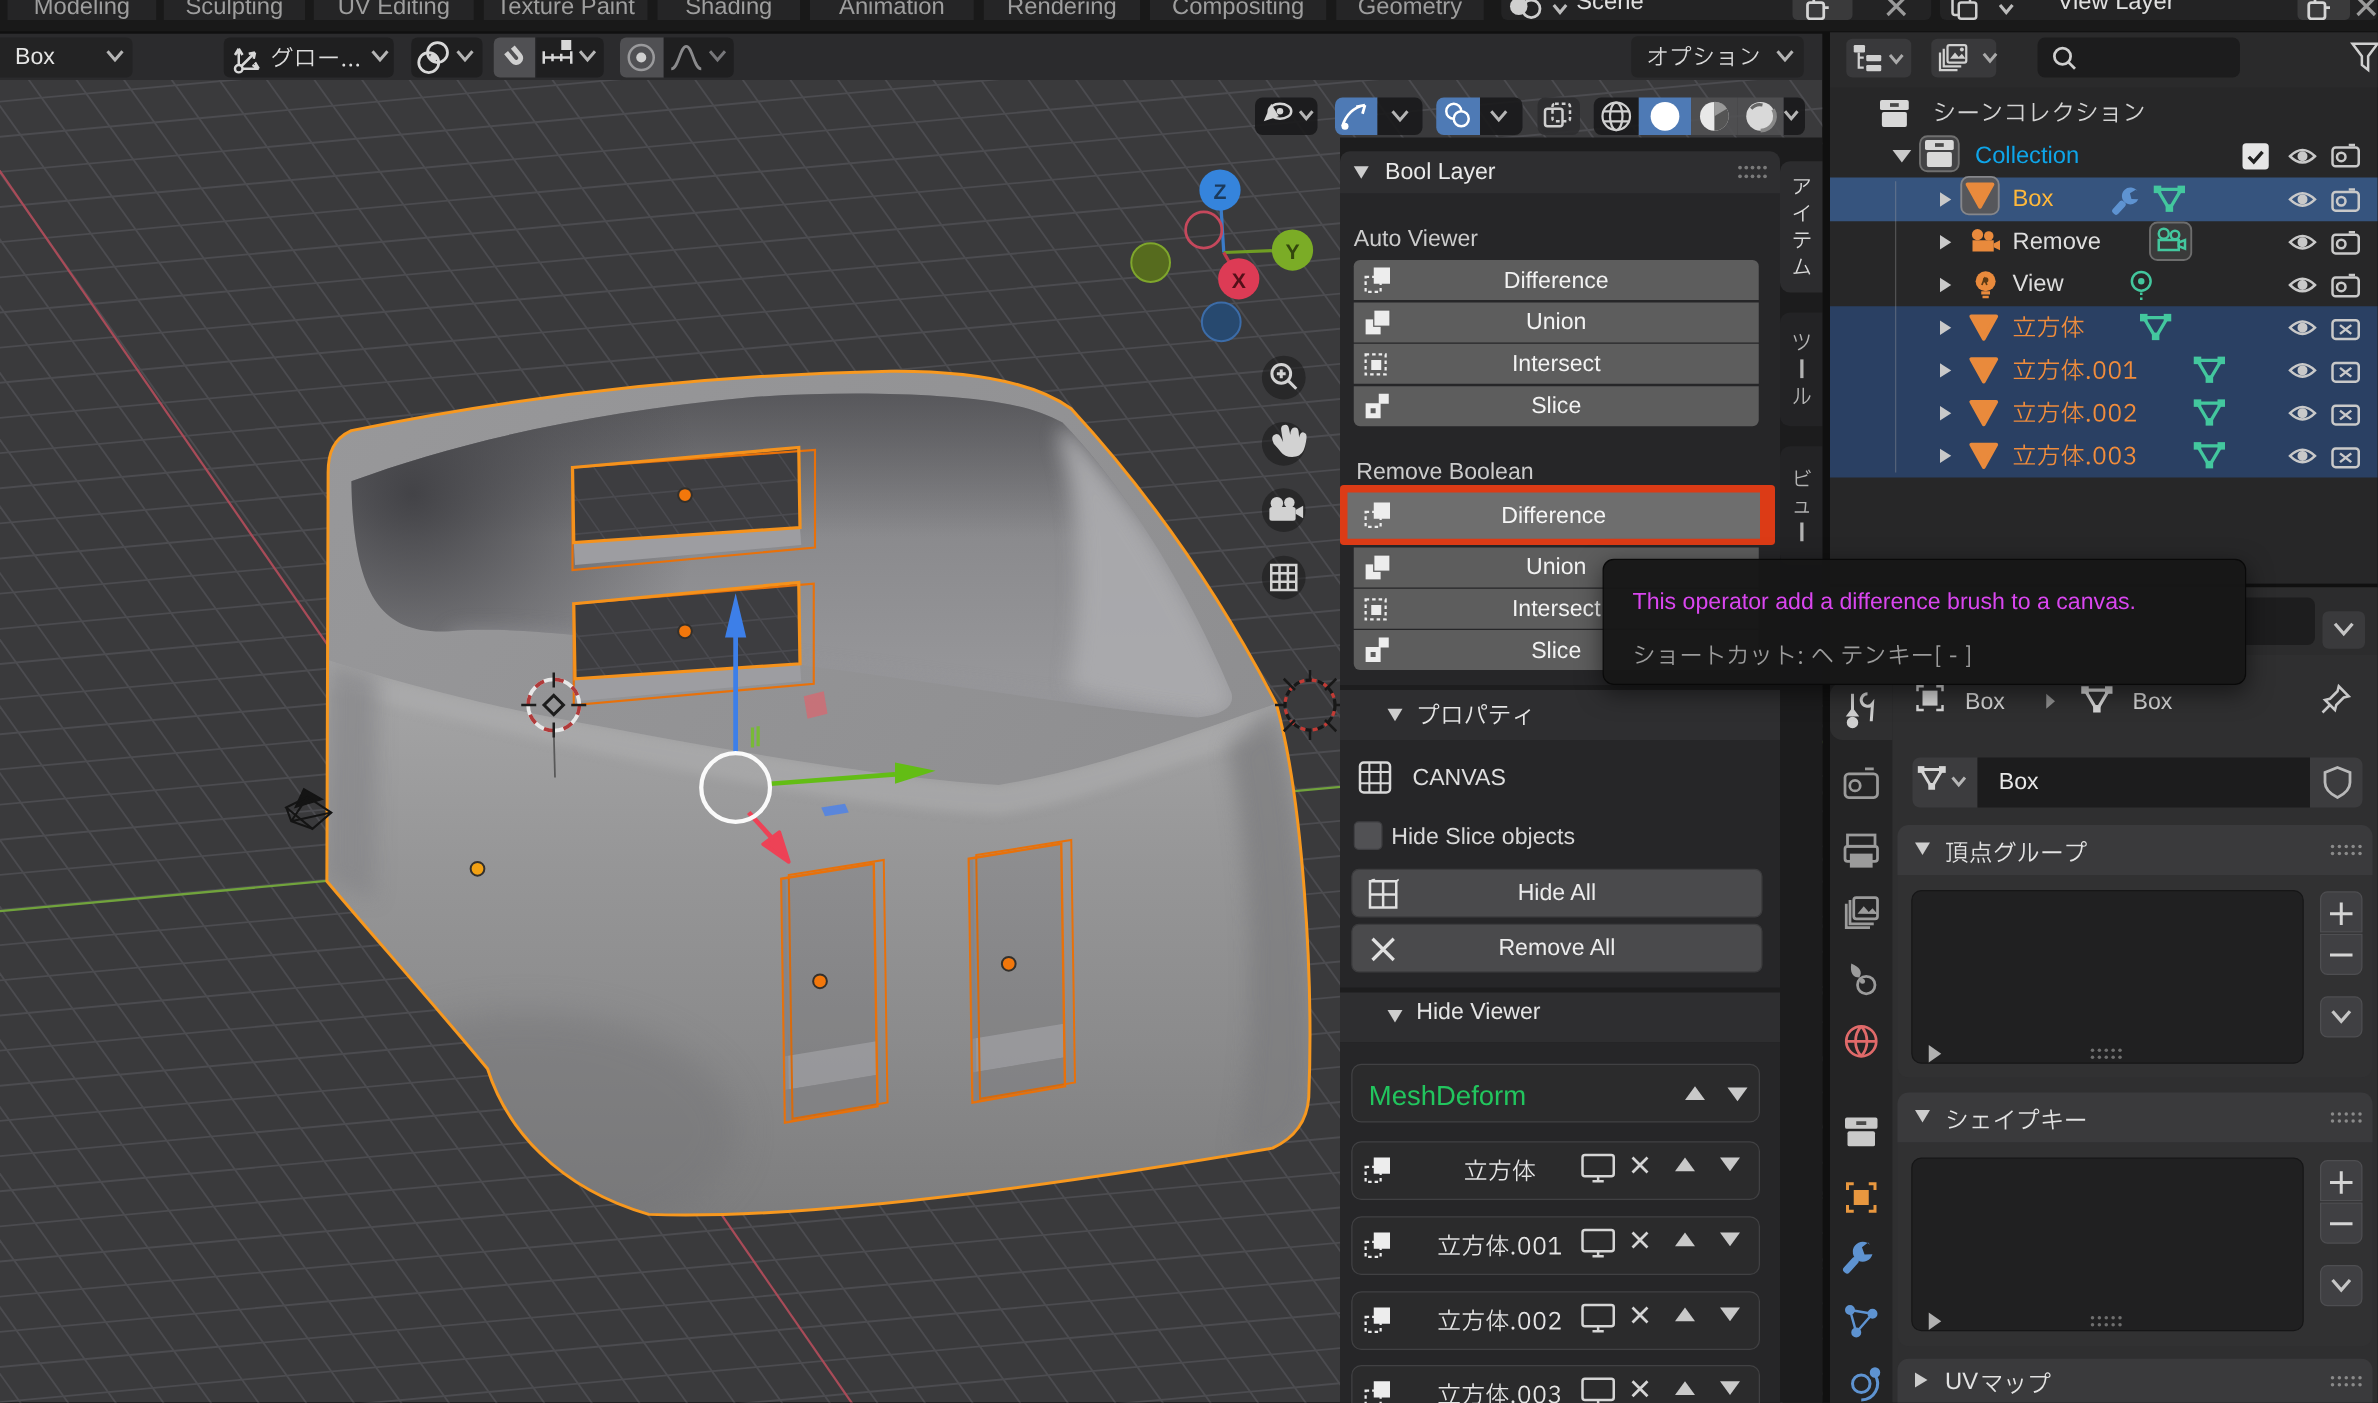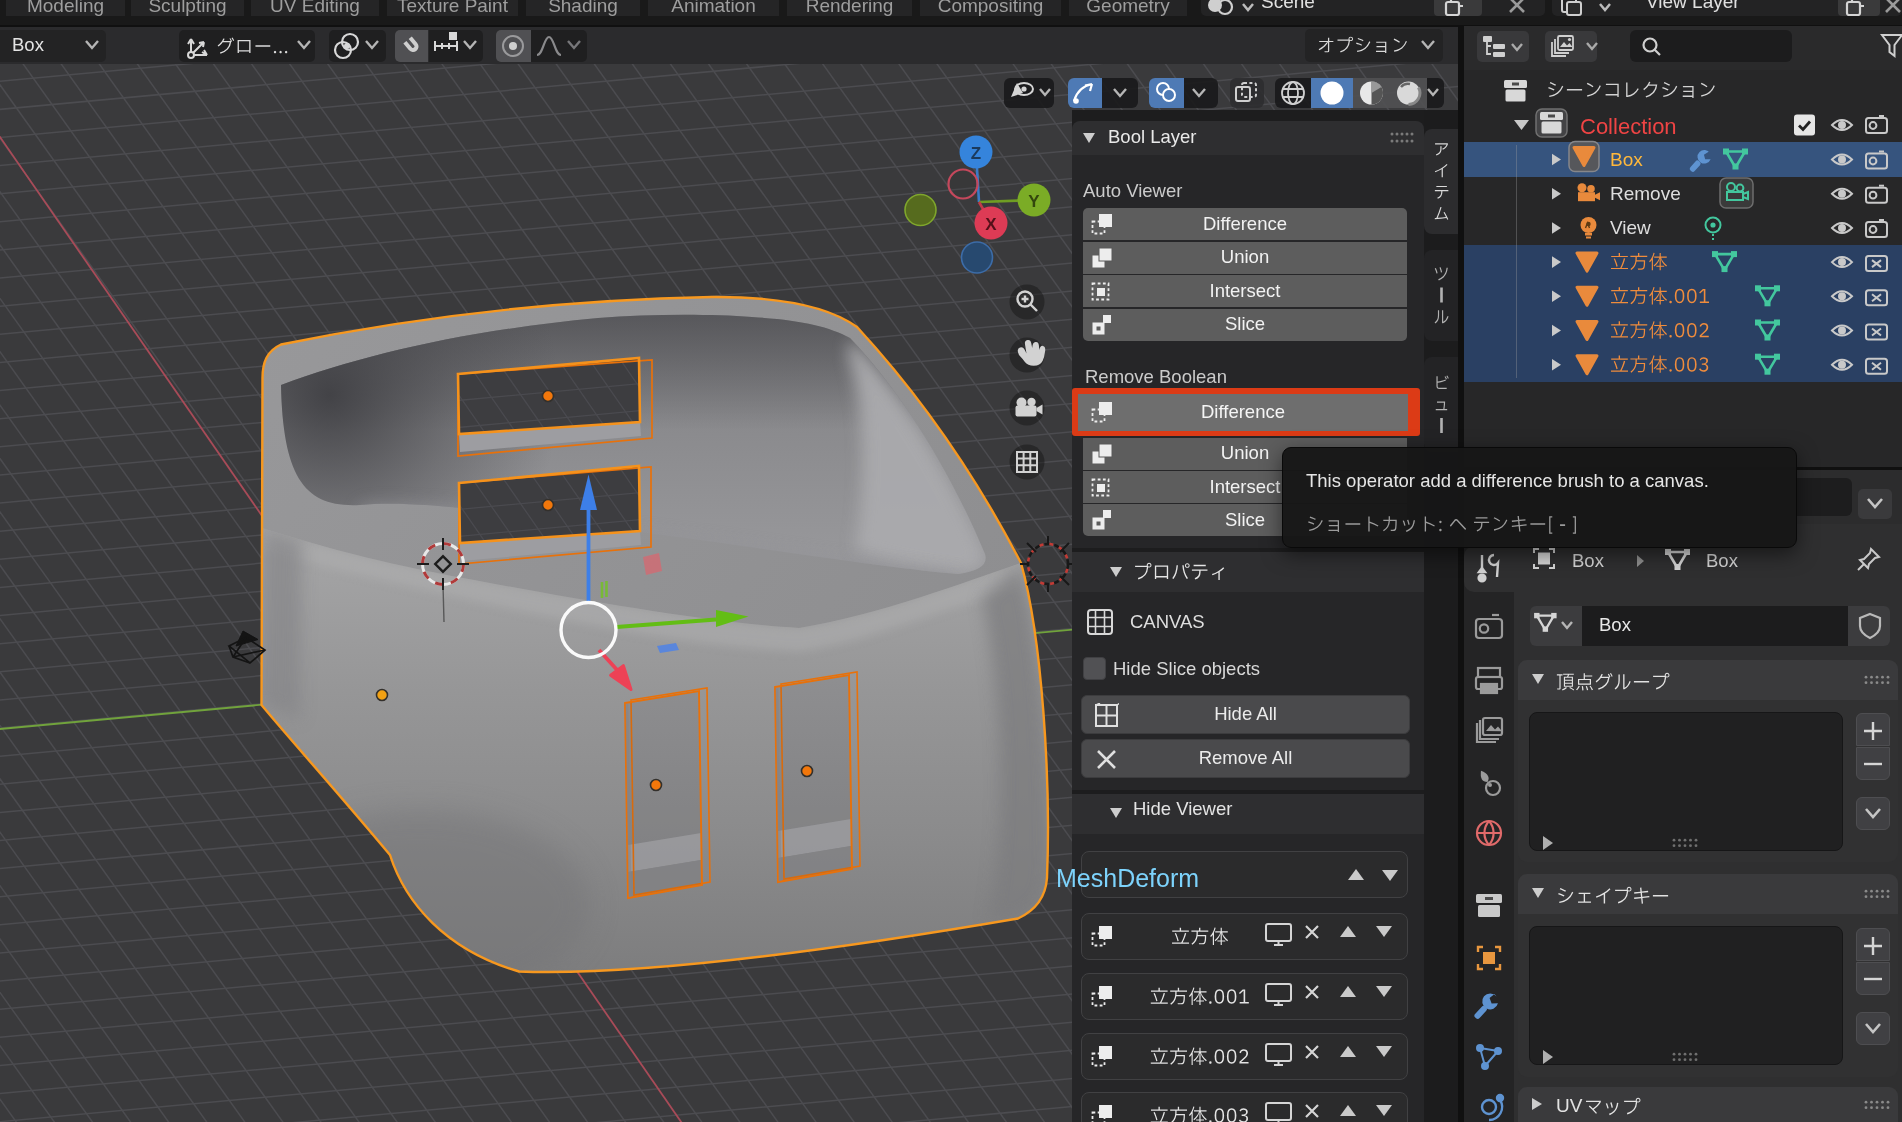--- a/index.html
+++ b/index.html
@@ -677,21 +677,21 @@
   </svg>
 <div class="txt" style="left:1081px;top:703px;width:329px;text-align:center;font-size:18.5px;color:#ebebeb;">Hide All</div>
 <div class="abs" style="left:1081px;top:739px;width:329px;height:39px;background:#4a4a4c;border-radius:6px;border:1px solid #3c3c3e;"></div>
 <svg class="abs" style="left:1094px;top:747px" width="25" height="25" viewBox="0 0 25 25">
     <path d="M4,4 L21,21 M21,4 L4,21" stroke="#e0e0e0" stroke-width="2.6"></path>
   </svg>
 <div class="txt" style="left:1081px;top:747px;width:329px;text-align:center;font-size:18.5px;color:#ebebeb;">Remove All</div>
 <div class="abs" style="left:1110px;top:808px;width:0;height:0;border-left:6.5px solid transparent;border-right:6.5px solid transparent;border-top:10.14px solid #cdcdcd;"></div>
 <div class="txt" style="left:1133px;top:798px;font-size:18.5px;color:#e4e4e4;">Hide Viewer</div>
 <div class="abs" style="left:1081px;top:851px;width:327px;height:47px;background:#2b2b2c;border:1px solid #414143;border-radius:8px;"></div>
-<div class="txt" style="left:1056px;top:864px;font-size:25px;color:#7dd3fc;">MeshDeform</div>
+<div class="txt" style="left:1095px;top:864px;font-size:22px;color:#22c55e;">MeshDeform</div>
 <svg class="abs" style="left:1330px;top:866px" width="78" height="18" viewBox="0 0 78 18">
     <path d="M18,14 l8,-11 8,11 Z" fill="#c9c9c9"></path>
     <path d="M52,4 l8,11 8,-11 Z" fill="#c9c9c9"></path>
   </svg>
 <div class="abs" style="left:1081px;top:913px;width:327px;height:47px;background:#2b2b2c;border:1px solid #414143;border-radius:8px;"></div>
 <svg class="abs" style="left:1090px;top:924px" width="24" height="24" viewBox="0 0 24 24">
     <rect x="2.5" y="9.5" width="12" height="12" fill="none" stroke="#ededed" stroke-width="1.8" stroke-dasharray="2.8 2.4"></rect>
     <rect x="9" y="2" width="13" height="13" fill="#ededed"></rect>
   </svg>
 <svg class="abs" style="left:0;top:913px" width="1460" height="48">
@@ -797,21 +797,21 @@
 <svg class="abs" style="left:1640px;top:35px" width="24" height="24" viewBox="0 0 24 24">
     <circle cx="10" cy="10" r="6.5" fill="none" stroke="#cfcfcf" stroke-width="2.2"></circle>
     <line x1="14.5" y1="14.5" x2="20" y2="20" stroke="#cfcfcf" stroke-width="2.2"></line>
   </svg>
 <svg class="abs" style="left:1880px;top:33px" width="24" height="27" viewBox="0 0 24 27">
     <path d="M2,2 H22 L14.5,12 V23 L9.5,19 V12 Z" fill="none" stroke="#d0d0d0" stroke-width="2"></path>
   </svg>
 <div class="abs" style="left:1464px;top:142.4px;width:438px;height:34.2px;background:#36547e;"></div>
 <div class="abs" style="left:1464px;top:245px;width:438px;height:136.8px;background:#2a4063;"></div>
 <div class="abs" style="left:1516px;top:145px;width:1px;height:233px;background:rgba(160,160,160,0.35);"></div>
-<div class="txt" style="left:1580px;top:114px;font-size:22px;color:#ef4444;">Collection</div>
+<div class="txt" style="left:1580px;top:114px;font-size:19px;color:#0ea5e9;">Collection</div>
 <div class="txt" style="left:1610px;top:148.5px;font-size:19px;color:#ffb83b;">Box</div>
 <div class="txt" style="left:1610px;top:182.7px;font-size:19px;color:#dedede;">Remove</div>
 <div class="txt" style="left:1610px;top:217px;font-size:19px;color:#dedede;">View</div>
 <svg class="abs" style="left:1464px;top:26px" width="438" height="441" viewBox="0 0 438 441">
     <g transform="translate(40,54)">
       <g fill="#d8d8d8">
         <rect x="0" y="0" width="23" height="8" rx="1.5"></rect>
         <rect x="1.5" y="9.5" width="20" height="12" rx="1.5"></rect>
         <rect x="8" y="2.5" width="7" height="3" fill="#4a4a4a"></rect>
       </g>
@@ -1253,15 +1253,15 @@
     </g>
   </svg>
 <svg class="abs" style="left:1470px;top:1088px" width="38" height="38" viewBox="0 0 38 38">
     <g fill="none" stroke="#5e93d1" stroke-width="2.4">
       <circle cx="19" cy="19" r="7"></circle>
       <path d="M30,12 a13,13 0 0 1 -11,20"></path>
       <circle cx="30" cy="10" r="3" fill="#5e93d1"></circle>
     </g>
   </svg>
 <div class="abs" style="left:1282px;top:447px;width:515px;height:101px;background:rgba(23,23,23,0.97);border:1px solid #090909;border-radius:9px;box-shadow:0 6px 20px rgba(0,0,0,0.5);"></div>
-<div class="txt" style="left:1306px;top:470px;font-size:18.5px;color:#e5e5e5;">This operator add a difference brush to a canvas.</div>
+<div class="txt" style="left:1306px;top:470px;font-size:18.5px;color:#d946ef;">This operator add a difference brush to a canvas.</div>
 <svg class="abs" style="left:1282px;top:447px" width="515" height="101">
     <path transform="translate(24,84)" d="M9.157499999999999 -10.988999999999999Q7.917999999999999 -11.655 6.4472499999999995 -12.2655Q4.9765 -12.876 3.6814999999999998 -13.283L4.1625 -14.4855Q5.402 -14.097 6.891249999999999 -13.47725Q8.3805 -12.8575 9.731 -12.154499999999999ZM3.0155 -1.295Q6.215999999999999 -1.7574999999999998 8.5655 -2.9044999999999996Q10.915 -4.0515 12.6355 -6.031000000000001Q14.356 -8.0105 15.687999999999999 -11.026L16.835 -10.2305Q14.818499999999998 -5.661 11.599499999999999 -3.182Q8.3805 -0.703 3.367 0.055499999999999994ZM7.714499999999999 -6.3454999999999995Q6.3454999999999995 -7.0115 4.8655 -7.6034999999999995Q3.3855 -8.1955 2.146 -8.5655L2.59 -9.767999999999999Q3.885 -9.3795 5.401999999999999 -8.77825Q6.919 -8.177 8.2325 -7.510999999999999Z M31.7315 -0.11099999999999999H22.426000000000002V-1.3505H31.7315V-4.8655H22.907V-6.0865H31.7315V-9.398H22.611V-10.6375H33.007999999999996V0.962H31.7315Z M54.25 -6.327H39.45V-7.733H54.25Z M71.82900000000001 -4.403Q67.5925 -6.6415 63.65200000000001 -7.992V0.5549999999999999H62.32000000000001V-14.522499999999999H63.65200000000001V-9.398Q68.14750000000001 -7.8255 72.421 -5.587Z M90.7215 -11.248V-10.064Q90.7215 -4.995 90.31450000000001 -2.553Q90.074 -1.1284999999999998 89.34325 -0.5734999999999999Q88.6125 -0.0185 87.0215 -0.0185H84.857L84.5795 -1.295H86.818Q87.9465 -1.295 88.42750000000001 -1.6465Q88.9085 -1.998 89.0565 -2.9785Q89.223 -4.0515 89.3155 -5.873749999999999Q89.408 -7.696 89.408 -9.490499999999999V-10.027H83.9135Q83.673 -6.364 82.1745 -3.9405Q80.676 -1.517 77.80850000000001 0.2405L77.013 -0.8694999999999999Q79.714 -2.4975 81.04599999999999 -4.61575Q82.378 -6.734 82.60000000000001 -10.027H77.29050000000001V-11.248H82.6555V-11.507V-14.744499999999999H83.9505V-11.4515V-11.248Z M102.3805 -6.1419999999999995Q101.992 -8.288 101.03 -11.026L102.3435 -11.340499999999999Q103.324 -8.269499999999999 103.657 -6.419499999999999ZM99.809 -0.1295Q102.436 -1.2395 104.027 -2.6825Q105.618 -4.1255 106.44125 -6.086499999999999Q107.2645 -8.0475 107.616 -10.859499999999999L108.9665 -10.693Q108.59649999999999 -7.733 107.6715 -5.55925Q106.7465 -3.3855 105.026 -1.74825Q103.3055 -0.11099999999999999 100.549 1.1099999999999999ZM98.3105 -5.2355Q97.6445 -7.8069999999999995 96.6825 -10.1565L97.9775 -10.545Q98.9765 -7.954999999999999 99.55 -5.6055Z M128.22899999999998 -4.403Q123.99249999999999 -6.6415 120.05199999999999 -7.992V0.5549999999999999H118.72V-14.522499999999999H120.05199999999999V-9.398Q124.5475 -7.8255 128.821 -5.587Z M133.302 -8.9355V-9.176Q133.302 -9.6755 133.58875 -9.96225Q133.8755 -10.248999999999999 134.4305 -10.248999999999999Q134.9855 -10.248999999999999 135.27224999999999 -9.96225Q135.559 -9.6755 135.559 -9.176V-8.9355Q135.559 -8.436 135.27224999999999 -8.14925Q134.9855 -7.8625 134.4305 -7.8625Q133.8755 -7.8625 133.58875 -8.14925Q133.302 -8.436 133.302 -8.9355ZM133.302 -0.851V-1.0915Q133.302 -1.591 133.58875 -1.8777499999999998Q133.8755 -2.1645 134.4305 -2.1645Q134.9855 -2.1645 135.27224999999999 -1.8777499999999998Q135.559 -1.591 135.559 -1.0915V-0.851Q135.559 -0.3515 135.27224999999999 -0.06475Q134.9855 0.22199999999999998 134.4305 0.22199999999999998Q133.8755 0.22199999999999998 133.58875 -0.06475Q133.302 -0.3515 133.302 -0.851Z M151.107 -9.8605Q150.55200000000002 -10.471 150.12650000000002 -10.471Q149.66400000000002 -10.471 149.1645 -9.8235L144.78 -4.3475L143.8365 -5.4205L148.18400000000003 -10.767Q148.66500000000002 -11.3775 149.109 -11.64575Q149.553 -11.914 150.07100000000003 -11.914Q150.5705 -11.914 151.0145 -11.6735Q151.45850000000002 -11.433 151.92100000000002 -10.933499999999999L160.098 -2.183L159.2655 -1.036Z M169.65200000000002 -13.782499999999999H181.49200000000002V-12.487499999999999H169.65200000000002ZM183.13850000000002 -9.1945V-7.917999999999999H176.44150000000002V-6.808Q176.44150000000002 -4.0329999999999995 175.21125 -2.2754999999999996Q173.98100000000002 -0.518 171.37250000000003 0.5735L170.63250000000002 -0.6475Q173.03750000000002 -1.6464999999999999 174.07350000000002 -3.0617499999999995Q175.10950000000003 -4.476999999999999 175.10950000000003 -6.808V-7.917999999999999H168.00550000000004V-9.1945Z M193.39150000000004 -9.434999999999999Q190.74600000000004 -11.2295 187.67500000000004 -12.654L188.34100000000004 -13.8195Q191.43050000000005 -12.357999999999999 194.13150000000005 -10.545ZM187.89700000000005 -1.628Q191.15300000000005 -2.2384999999999997 193.44700000000006 -3.4224999999999994Q195.74100000000004 -4.6065 197.37825000000004 -6.5489999999999995Q199.01550000000003 -8.4915 200.23650000000004 -11.433L201.36500000000004 -10.6745Q199.53350000000003 -6.178999999999999 196.40700000000004 -3.6999999999999997Q193.28050000000005 -1.2209999999999999 188.26700000000005 -0.27749999999999997Z M220.53500000000005 -6.789499999999999 220.66450000000006 -5.4944999999999995 213.93050000000005 -4.7915 214.46700000000004 0.44399999999999995 213.19050000000004 0.6104999999999999 212.63550000000006 -4.662 205.92000000000004 -3.9589999999999996 205.77200000000005 -5.2355 212.48750000000004 -5.9384999999999994 212.09900000000005 -9.767999999999999 205.93850000000006 -9.1205 205.80900000000005 -10.4155 211.95100000000005 -11.062999999999999 211.54400000000004 -14.929499999999999 212.85750000000004 -15.059 213.26450000000006 -11.192499999999999 219.40650000000005 -11.84 219.51750000000004 -10.545 213.39400000000006 -9.897499999999999 213.78250000000006 -6.0865Z M239.18700000000007 -6.327H224.38700000000006V-7.733H239.18700000000007Z M246.27650000000008 2.6824999999999997H243.16850000000008V-14.763H246.27650000000008V-13.5975H244.44500000000008V1.517H246.27650000000008Z M259.08650000000006 -5.106H254.0360000000001V-6.697H259.08650000000006Z M269.95400000000006 -14.763V2.6824999999999997H266.84600000000006V1.517H268.67750000000007V-13.5975H266.84600000000006V-14.763Z" fill="#9b9b9b"></path>
   </svg>
 </body></html>

